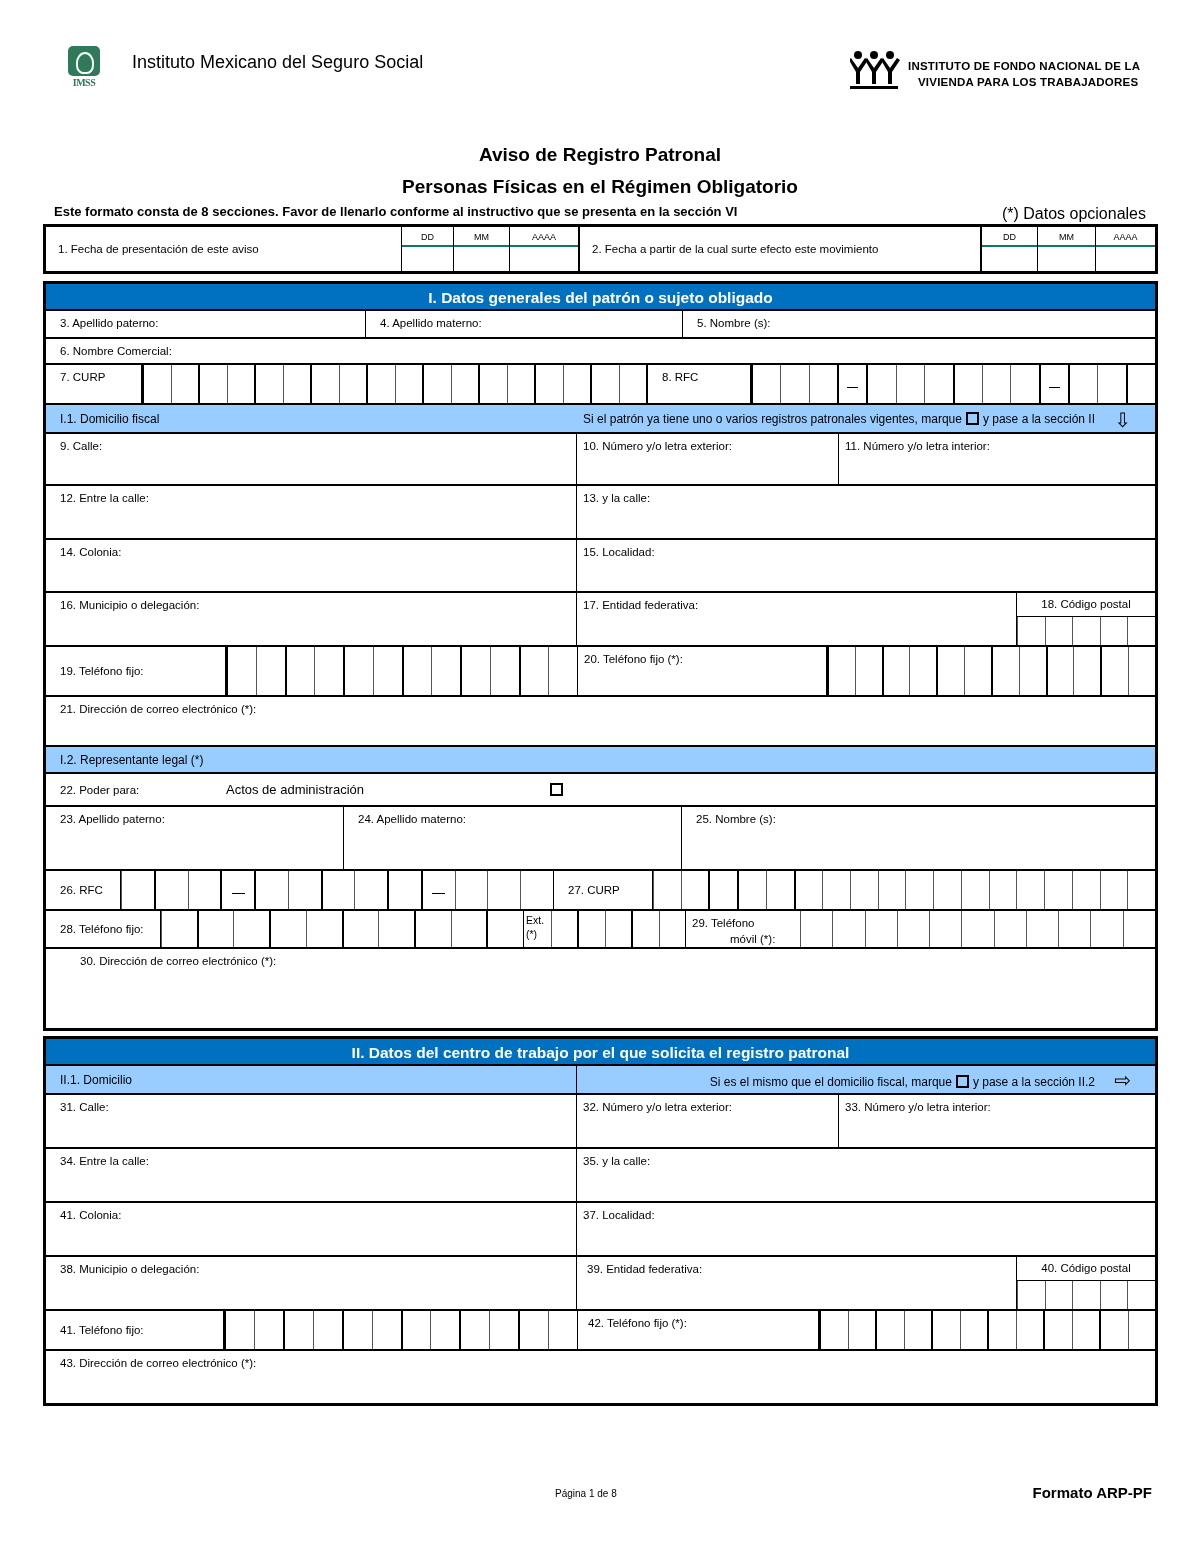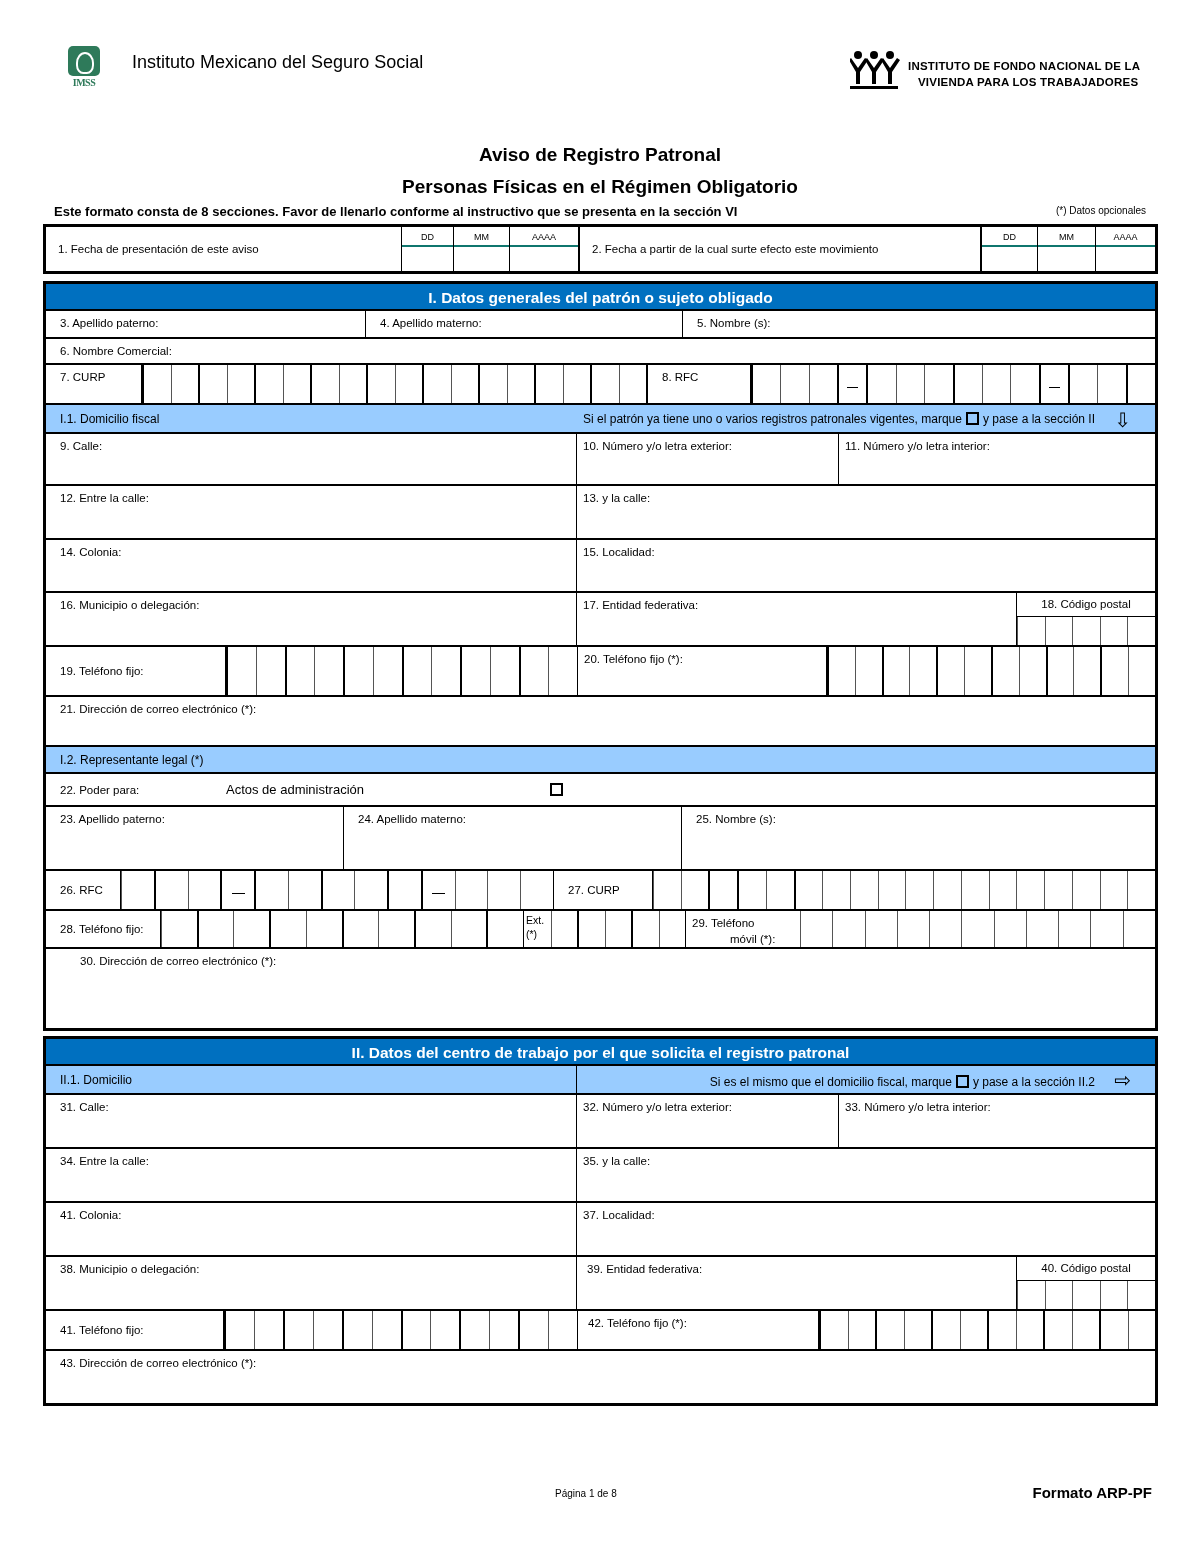--- a/index.html
+++ b/index.html
@@ -15,21 +15,21 @@
 
   .hdr-right { position: absolute; left: 850px; top: 50px; display: flex; align-items: flex-end; }
   .inf-logo { width: 52px; height: 40px; position: relative; }
   .inf-logo svg { display: block; }
   .inf-title { font-size: 11.5px; font-weight: bold; line-height: 16px; margin-left: 6px; letter-spacing: 0.2px; }
   .inf-title div:nth-child(2) { padding-left: 10px; }
 
   .title1 { position: absolute; top: 144px; left: 0; width: 1200px; text-align: center; font-size: 19px; font-weight: bold; }
   .title2 { position: absolute; top: 176px; left: 0; width: 1200px; text-align: center; font-size: 19px; font-weight: bold; }
   .intro { position: absolute; top: 204px; left: 54px; font-size: 13px; font-weight: bold; }
-  .optional { position: absolute; top: 205px; right: 54px; font-size: 10px; }
+  .optional { position: absolute; top: 205px; right: 54px; font-size: 16px; }
 
   .datebox { position: absolute; left: 43px; top: 224px; width: 1115px; height: 50px; border: 3px solid #000; display: flex; }
   .dcell-label { font-size: 11.5px; display: flex; align-items: center; padding-left: 12px; }
   .dgrid { display: flex; border-left: 1px solid #000; }
   .dcol { display: flex; flex-direction: column; border-right: 1px solid #000; }
   .dcol:last-child { border-right: none; }
   .dcol .dh { height: 20px; border-bottom: 2px solid #0f766e; font-size: 9px; text-align: center; line-height: 20px; }
   .dcol .dv { flex: 1; }
 
   .section { position: absolute; left: 43px; width: 1115px; border: 3px solid #000; }

